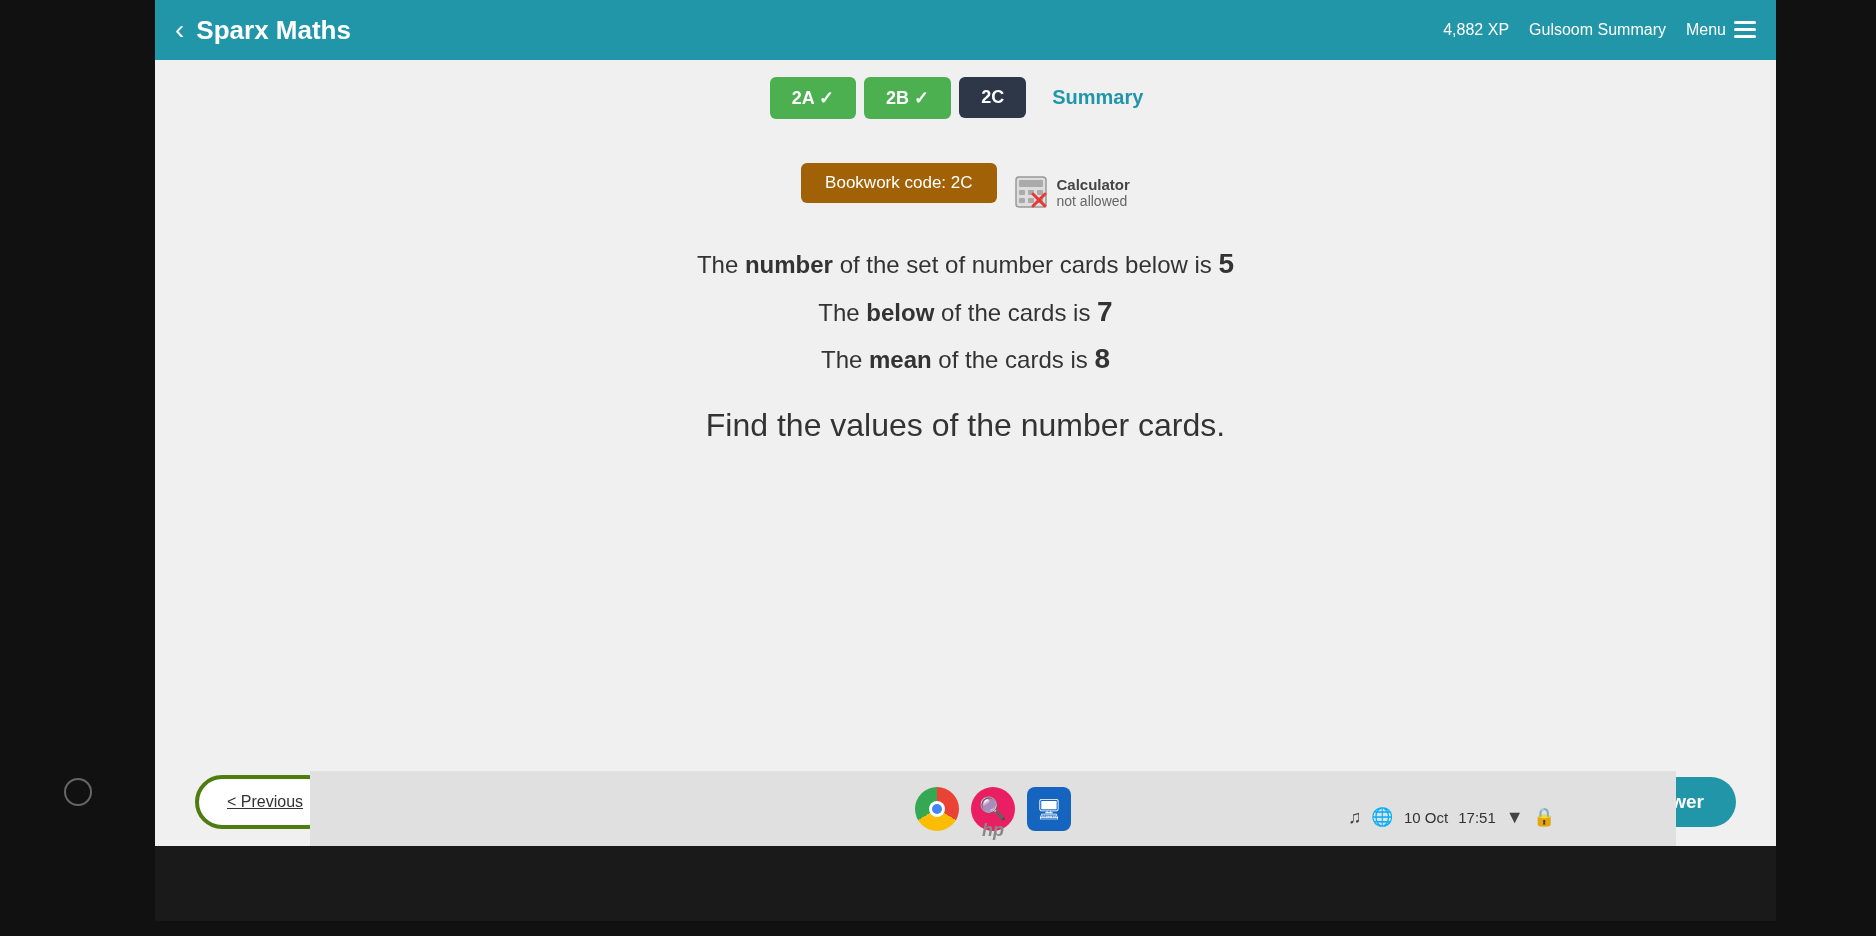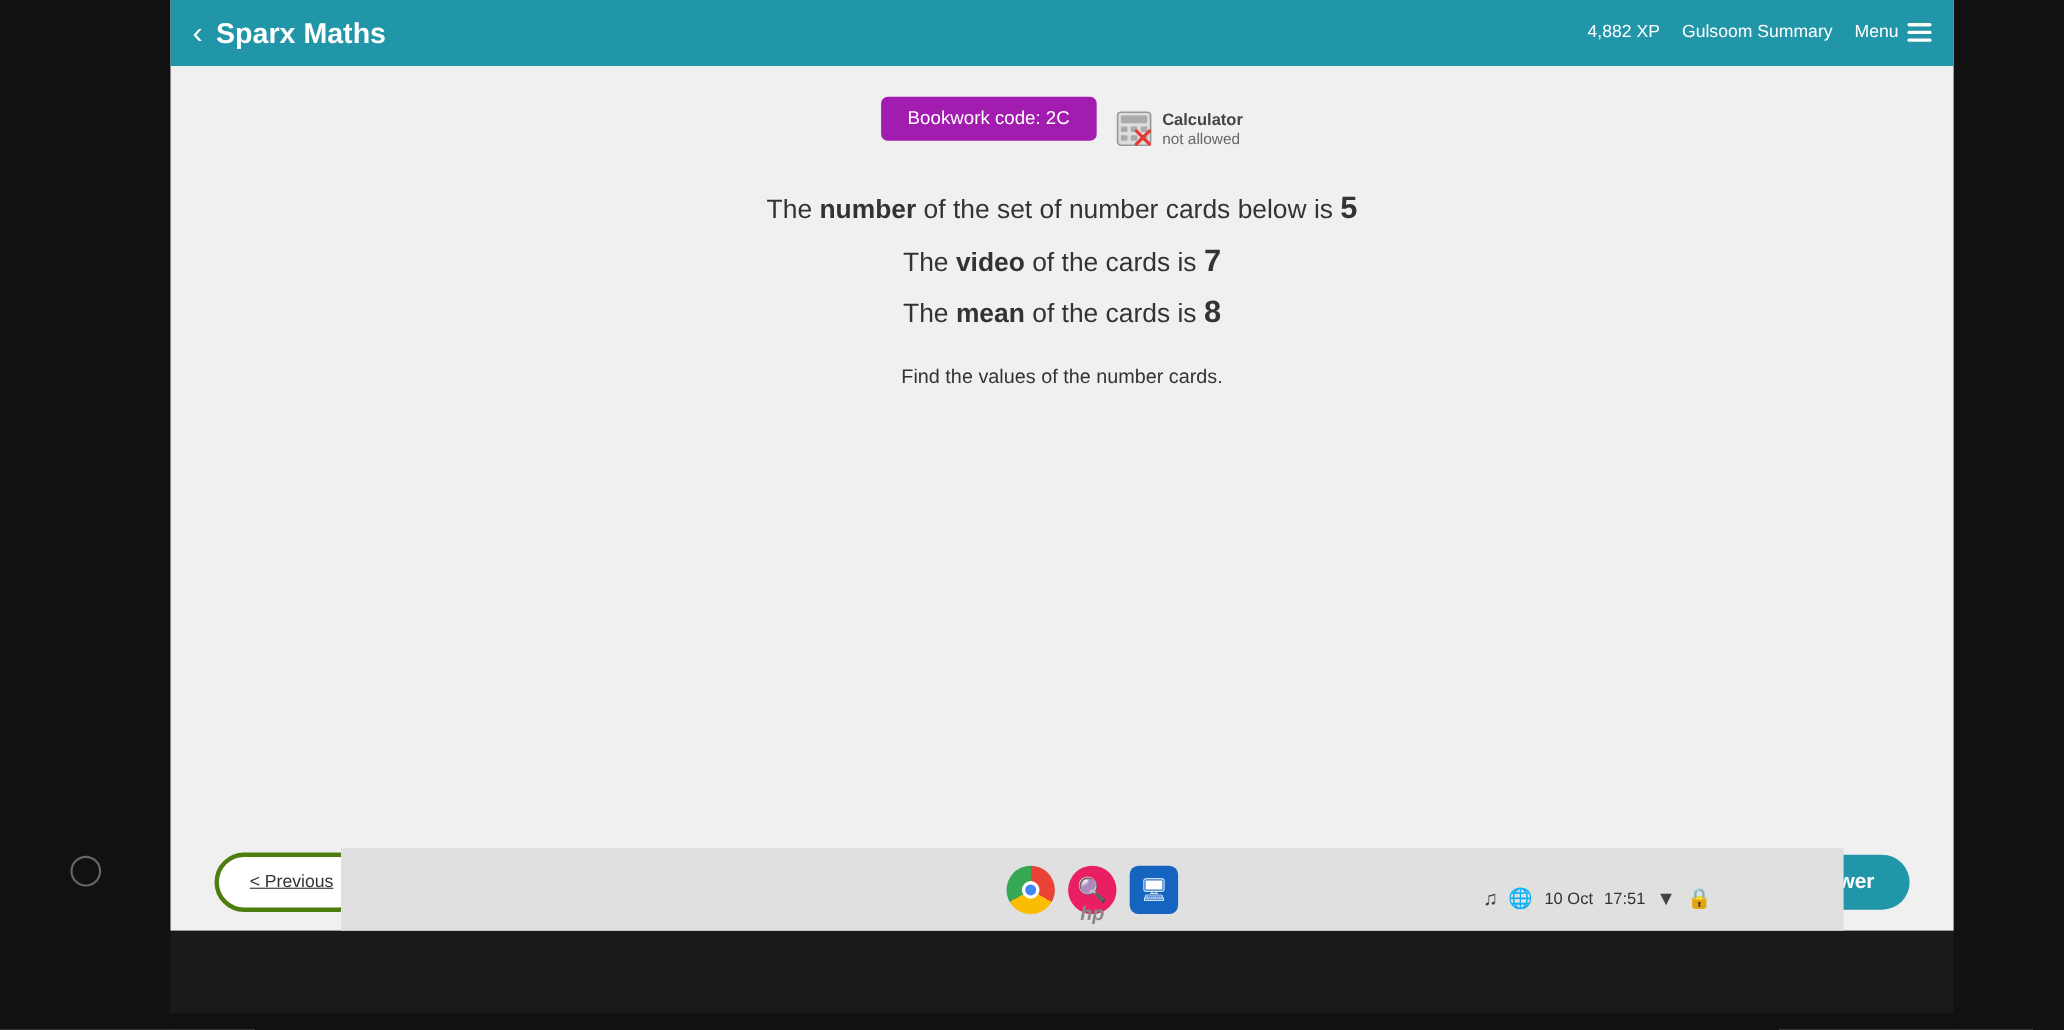--- a/index.html
+++ b/index.html
@@ -136,21 +136,21 @@
 
     
     .bookwork-bar {
       display: flex;
       align-items: center;
       gap: 16px;
       margin-bottom: 30px;
     }
 
     .bookwork-code {
-      background: #a21caf;
+      background: #a16207;
       color: white;
       padding: 10px 24px;
       border-radius: 6px;
       font-size: 17px;
       font-weight: 500;
     }
 
     .calculator-info {
       display: flex;
       align-items: center;
@@ -180,21 +180,21 @@
     .question-line strong {
       font-weight: 800;
     }
 
     .question-number {
       font-size: 28px;
       font-weight: 700;
     }
 
     .find-text {
-      font-size: 18px;
+      font-size: 32px;
       color: #333;
       margin-top: 16px;
       text-align: center;
     }
 
     
     .bottom-area {
       position: absolute;
       bottom: 20px;
       left: 0;
@@ -371,20 +371,26 @@
     <div class="header-menu">
       <span>Menu</span>
       <div class="hamburger-lines">
         <div class="hamburger-line"></div>
         <div class="hamburger-line"></div>
         <div class="hamburger-line"></div>
       </div>
     </div>
   </div>
 
+  <div class="tab-bar">
+    <button class="tab tab-completed">2A ✓</button>
+    <button class="tab tab-completed">2B ✓</button>
+    <button class="tab tab-active">2C</button>
+    <a class="tab tab-summary">Summary</a>
+  </div>
 
   <div class="content">
 
     <div class="bookwork-bar">
       <div class="bookwork-code">Bookwork code: 2C</div>
       <div class="calculator-info">
 
         <svg class="calc-icon-svg" viewBox="0 0 36 36">
           <rect x="3" y="3" width="30" height="30" rx="3" fill="#ddd" stroke="#999" stroke-width="1.5"></rect>
           <rect x="6" y="6" width="24" height="7" rx="1" fill="#aaa"></rect>
@@ -403,21 +409,21 @@
           <div style="font-size:14px;color:#666;">not allowed</div>
         </div>
       </div>
     </div>
 
     <div class="question-area">
       <div class="question-line">
         The <strong>number</strong> of the set of number cards below is <span class="question-number">5</span>
       </div>
       <div class="question-line">
-        The <strong>video</strong> of the cards is <span class="question-number">7</span>
+        The <strong>below</strong> of the cards is <span class="question-number">7</span>
       </div>
       <div class="question-line">
         The <strong>mean</strong> of the cards is <span class="question-number">8</span>
       </div>
       <div class="find-text" style="margin-top:24px;">Find the values of the number cards.</div>
     </div>
 
     <div class="bottom-area">
       <button class="previous-btn">&lt; Previous</button>
 

